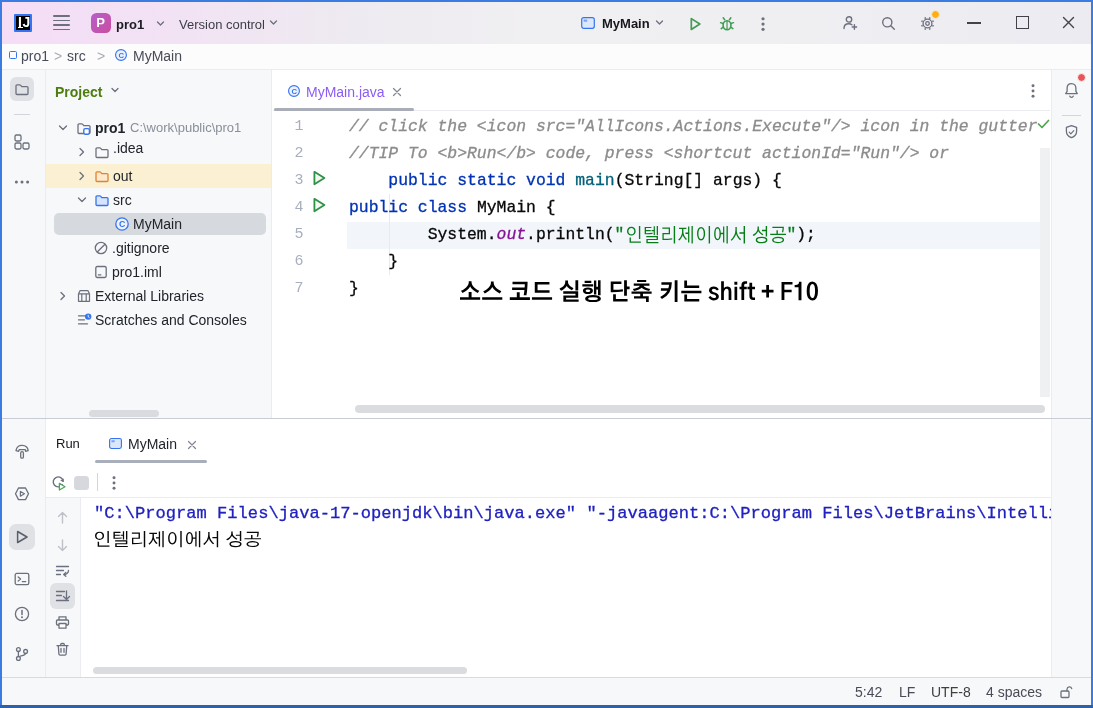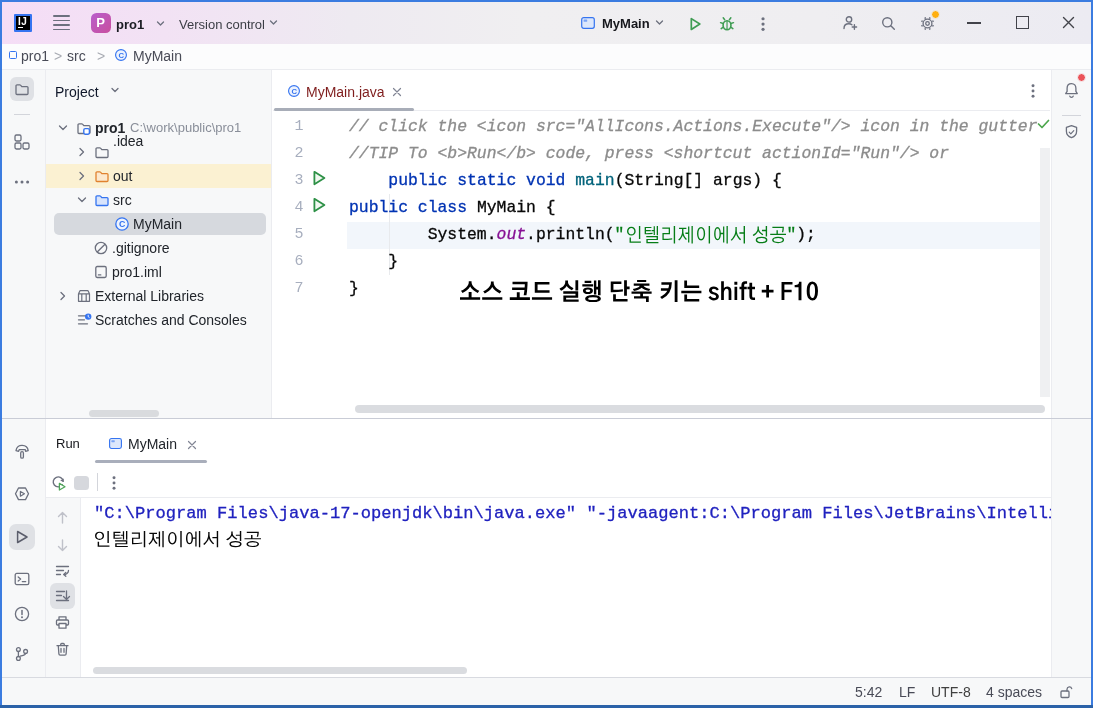--- a/index.html
+++ b/index.html
@@ -12,21 +12,21 @@
 .cons{font-family:"Liberation Mono",monospace;font-size:17.1px;line-height:27px;-webkit-text-stroke:0.3px}
 .kw{color:#0033B3}.str{color:#067D17}.cmt{color:#8C8C8C;font-style:italic}.fld{color:#871094;font-style:italic}.mth{color:#00627A}
 </style></head><body>
 <div id="win">
 <div class="abs" style="left:0;top:0;width:1093px;height:2px;background:#3B7CE0"></div>
 <div class="abs" style="left:0;top:2px;width:2px;height:703px;background:#3B7CE0"></div>
 <div class="abs" style="left:1090px;top:2px;width:3px;height:703px;background:#3B7CE0"></div>
 <div class="abs" style="left:0;top:705px;width:1093px;height:3px;background:#2B62A8"></div>
 <div class="abs" style="left:2px;top:2px;width:1089px;height:42px;background:linear-gradient(to right,#F5DDF6 0,#F2E2F4 15%,#EEEAF1 32%,#F0EFF1 48%,#EFEEF1 75%,#ECEBF2 100%)">
 <div class="abs" style="left:12px;top:12px;width:18px;height:18px;background:#000;border:2px solid #3574F0;border-radius:1px">
-        <div class="abs" style="left:2px;top:2px;width:10px;height:7px;font-family:'Liberation Sans';font-weight:bold;font-size:10px;line-height:8px;color:#fff;letter-spacing:0.5px">IJ</div>
+        <div class="abs" style="left:2px;top:2px;width:10px;height:7px;font-family:'Liberation Sans';font-weight:bold;font-size:14px;line-height:8px;color:#fff;letter-spacing:0.5px">IJ</div>
         <div class="abs" style="left:2px;top:10.5px;width:5px;height:1.5px;background:#fff"></div>
       </div>
 <div class="abs" style="left:51px;top:13.0px;width:17px;height:1.9px;background:#6C707E;border-radius:1px"></div>
 <div class="abs" style="left:51px;top:17.5px;width:17px;height:1.9px;background:#6C707E;border-radius:1px"></div>
 <div class="abs" style="left:51px;top:22.0px;width:17px;height:1.9px;background:#6C707E;border-radius:1px"></div>
 <div class="abs" style="left:51px;top:26.5px;width:17px;height:1.9px;background:#6C707E;border-radius:1px"></div>
 <div class="abs" style="left:88.5px;top:10.5px;width:20px;height:20px;border-radius:5.5px;background:linear-gradient(135deg,#B85DCC 0%,#C94E9E 100%);color:#fff;font-weight:bold;font-size:13px;text-align:center;line-height:20px">P</div>
 <div class="abs t13" style="left:114px;top:14.5px;font-weight:bold;color:#1a1c22">pro1</div>
 <svg style="position:absolute;left:151.5px;top:14.5px" width="13" height="13" viewBox="0 0 13 13" fill="none">
         <path d="M3.5 5 6.5 8 9.5 5" stroke="#6C707E" stroke-width="1.3" stroke-linecap="round" stroke-linejoin="round"></path>
@@ -125,42 +125,42 @@
       <path d="M9 5.4V9.6" stroke="#6C707E" stroke-width="1.5" stroke-linecap="round"></path>
       <circle cx="9" cy="12.2" r="1" fill="#6C707E"></circle>
     </svg>
 <svg style="position:absolute;left:13px;top:645px" width="18" height="18" viewBox="0 0 18 18" fill="none">
       <circle cx="5.4" cy="4.6" r="1.9" stroke="#6C707E" stroke-width="1.3"></circle>
       <circle cx="12.6" cy="6.4" r="1.9" stroke="#6C707E" stroke-width="1.3"></circle>
       <circle cx="5.4" cy="13.4" r="1.9" stroke="#6C707E" stroke-width="1.3"></circle>
       <path d="M5.4 6.5v5M12.6 8.3c0 2.2-3.2 2-5.2 2.8" stroke="#6C707E" stroke-width="1.3" stroke-linecap="round"></path>
     </svg>
 <div class="abs" style="left:46px;top:70px;width:226px;height:348px;background:#F7F8F9;border-right:1px solid #EBECF0;overflow:hidden">
-<div class="abs t14" style="left:9px;top:13.5px;font-weight:normal;color:#0f172a">Project</div>
+<div class="abs t14" style="left:9px;top:13.5px;font-weight:bold;color:#4d7c0f">Project</div>
 <svg style="position:absolute;left:63px;top:14px" width="12" height="12" viewBox="0 0 12 12" fill="none">
         <path d="M3 4.5 6 7.5 9 4.5" stroke="#6C707E" stroke-width="1.3" stroke-linecap="round" stroke-linejoin="round"></path>
       </svg>
 <div class="abs" style="left:0;top:94px;width:226px;height:24px;background:#FBF1D2"></div>
 <div class="abs" style="left:8px;top:143px;width:212px;height:22px;background:#D6D9DE;border-radius:5px"></div>
 <svg style="position:absolute;left:11px;top:52px" width="12" height="12" viewBox="0 0 12 12" fill="none">
         <path d="M2.5 4 6 7.5 9.5 4" stroke="#6C707E" stroke-width="1.3" stroke-linecap="round" stroke-linejoin="round"></path>
       </svg>
 <svg style="position:absolute;left:30px;top:50px" width="16" height="16" viewBox="0 0 16 16" fill="none">
         <path d="M2 4.8a1 1 0 0 1 1-1h2.9a.8.8 0 0 1 .62.3l1.28 1.5H13a1 1 0 0 1 1 1v5.9a1 1 0 0 1-1 1H3a1 1 0 0 1-1-1z" stroke="#6C707E" fill="none" stroke-width="1.3" stroke-linecap="round" stroke-linejoin="round"></path>
         <rect x="7.8" y="8.6" width="5.6" height="5.6" rx="1.4" fill="#fff" stroke="#3574F0" stroke-width="1.4"></rect>
       </svg>
 <div class="abs t14" style="left:49px;top:49.5px;font-weight:bold;color:#21252B">pro1</div>
 <div class="abs t14" style="left:84px;top:49.5px;font-size:13px;color:#898E99">C:\work\public\pro1</div>
 <svg style="position:absolute;left:30px;top:76px" width="12" height="12" viewBox="0 0 12 12" fill="none">
         <path d="M4 2.5 7.5 6 4 9.5" stroke="#6C707E" stroke-width="1.3" stroke-linecap="round" stroke-linejoin="round"></path>
       </svg>
 <svg style="position:absolute;left:48px;top:74px" width="16" height="16" viewBox="0 0 16 16" fill="none">
         <path d="M2 4.8a1 1 0 0 1 1-1h2.9a.8.8 0 0 1 .62.3l1.28 1.5H13a1 1 0 0 1 1 1v5.9a1 1 0 0 1-1 1H3a1 1 0 0 1-1-1z" stroke="#6C707E" fill="none" stroke-width="1.3" stroke-linecap="round" stroke-linejoin="round"></path>
       </svg>
-<div class="abs t14" style="left:67px;top:63px;color:#21252B">.idea</div>
+<div class="abs t14" style="left:67px;top:70px;color:#21252B">.idea</div>
 <svg style="position:absolute;left:30px;top:100px" width="12" height="12" viewBox="0 0 12 12" fill="none">
         <path d="M4 2.5 7.5 6 4 9.5" stroke="#6C707E" stroke-width="1.3" stroke-linecap="round" stroke-linejoin="round"></path>
       </svg>
 <svg style="position:absolute;left:48px;top:98px" width="16" height="16" viewBox="0 0 16 16" fill="none">
         <path d="M2 4.8a1 1 0 0 1 1-1h2.9a.8.8 0 0 1 .62.3l1.28 1.5H13a1 1 0 0 1 1 1v5.9a1 1 0 0 1-1 1H3a1 1 0 0 1-1-1z" stroke="#E0822F" fill="#FCE9CE" stroke-width="1.3" stroke-linecap="round" stroke-linejoin="round"></path>
       </svg>
 <div class="abs t14" style="left:67px;top:97.5px;color:#21252B">out</div>
 <svg style="position:absolute;left:30px;top:124px" width="12" height="12" viewBox="0 0 12 12" fill="none">
         <path d="M2.5 4 6 7.5 9.5 4" stroke="#6C707E" stroke-width="1.3" stroke-linecap="round" stroke-linejoin="round"></path>
       </svg>
@@ -197,21 +197,21 @@
       </svg>
 <div class="abs t14" style="left:49px;top:241.5px;color:#21252B">Scratches and Consoles</div>
 <div class="abs" style="left:43px;top:340px;width:70px;height:7px;background:#D9DBDE;border-radius:3.5px"></div>
 </div>
 <div class="abs" style="left:273px;top:70px;width:777px;height:348px;background:#fff;overflow:hidden">
 <div class="abs" style="left:0;top:0;width:777px;height:41px;background:#fff;border-bottom:1px solid #EBECF0"></div>
 <svg style="position:absolute;left:14px;top:14px" width="14" height="14" viewBox="0 0 16 16" fill="none">
         <circle cx="8" cy="8" r="6.2" stroke="#3574F0" fill="#EDF3FE" stroke-width="1.3" stroke-linecap="round" stroke-linejoin="round"></circle>
         <text x="8.2" y="11" font-size="8.8" font-weight="bold" text-anchor="middle" fill="#3574F0" font-family="Liberation Sans" stroke="none">C</text>
       </svg>
-<div class="abs t14" style="left:33px;top:14px;color:#7f1d1d">MyMain.java</div>
+<div class="abs t14" style="left:33px;top:14px;color:#8b5cf6">MyMain.java</div>
 <svg style="position:absolute;left:118px;top:16px" width="12" height="12" viewBox="0 0 12 12" fill="none">
         <path d="M2.5 2.5 9.5 9.5M9.5 2.5 2.5 9.5" stroke="#818594" stroke-width="1.2" stroke-linecap="round"></path>
       </svg>
 <div class="abs" style="left:1px;top:37.5px;width:140px;height:3.5px;background:#A8ADB8;border-radius:2px"></div>
 <svg style="position:absolute;left:751px;top:12px" width="17" height="17" viewBox="0 0 16 16" fill="none">
         <circle cx="8.5" cy="3.5" r="1.4" fill="#6C707E"></circle>
         <circle cx="8.5" cy="8.5" r="1.4" fill="#6C707E"></circle>
         <circle cx="8.5" cy="13.5" r="1.4" fill="#6C707E"></circle>
       </svg>
 <div class="abs" style="left:74px;top:151.5px;width:703px;height:27px;background:#F2F6FB"></div>

